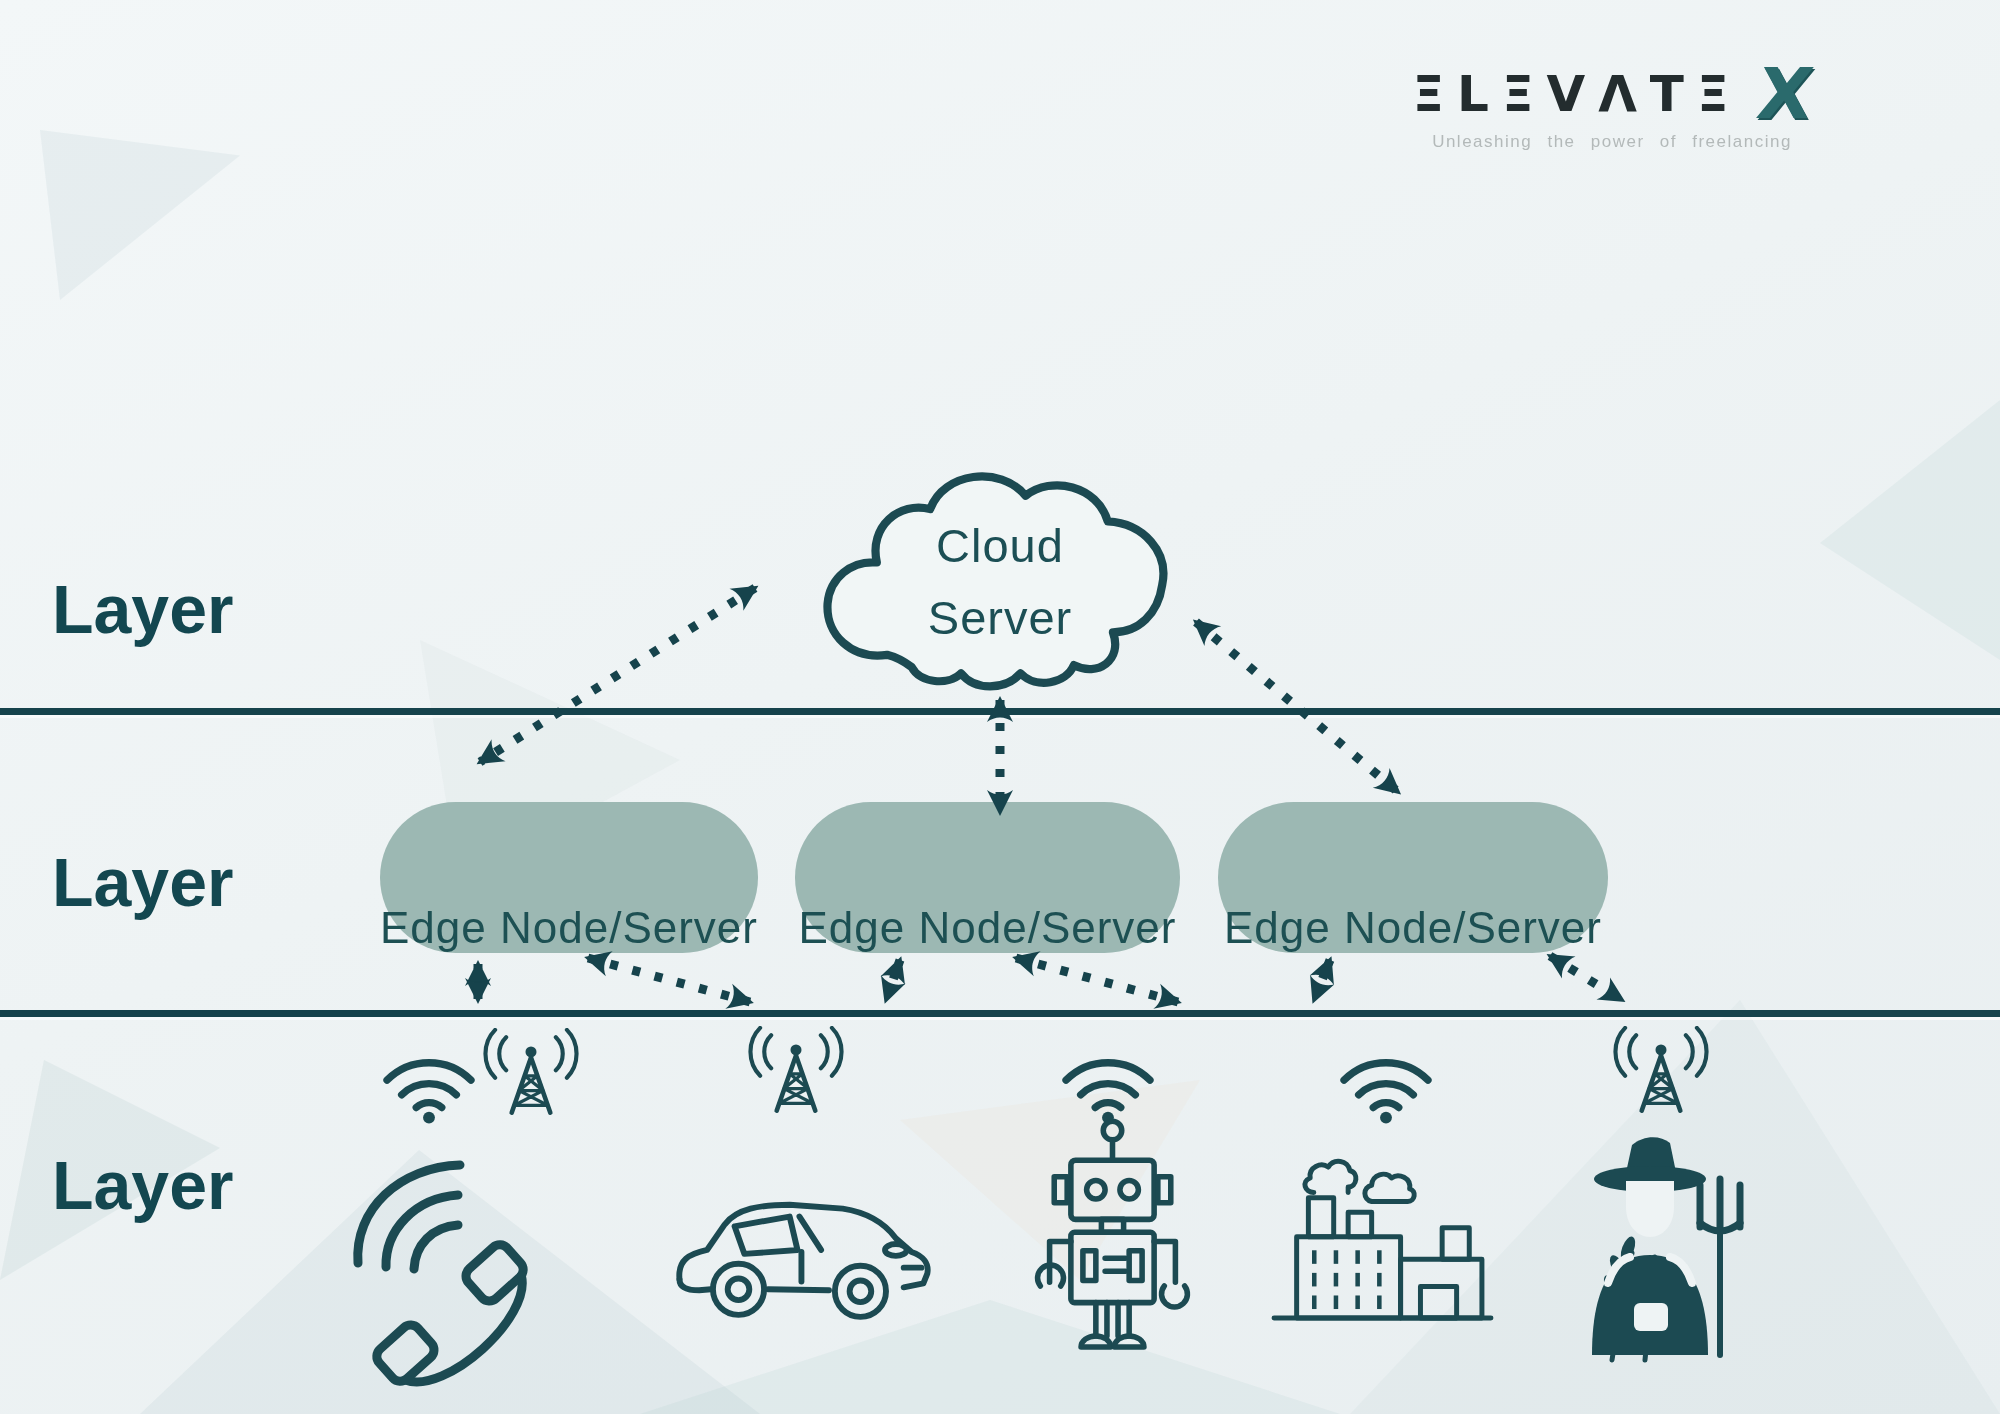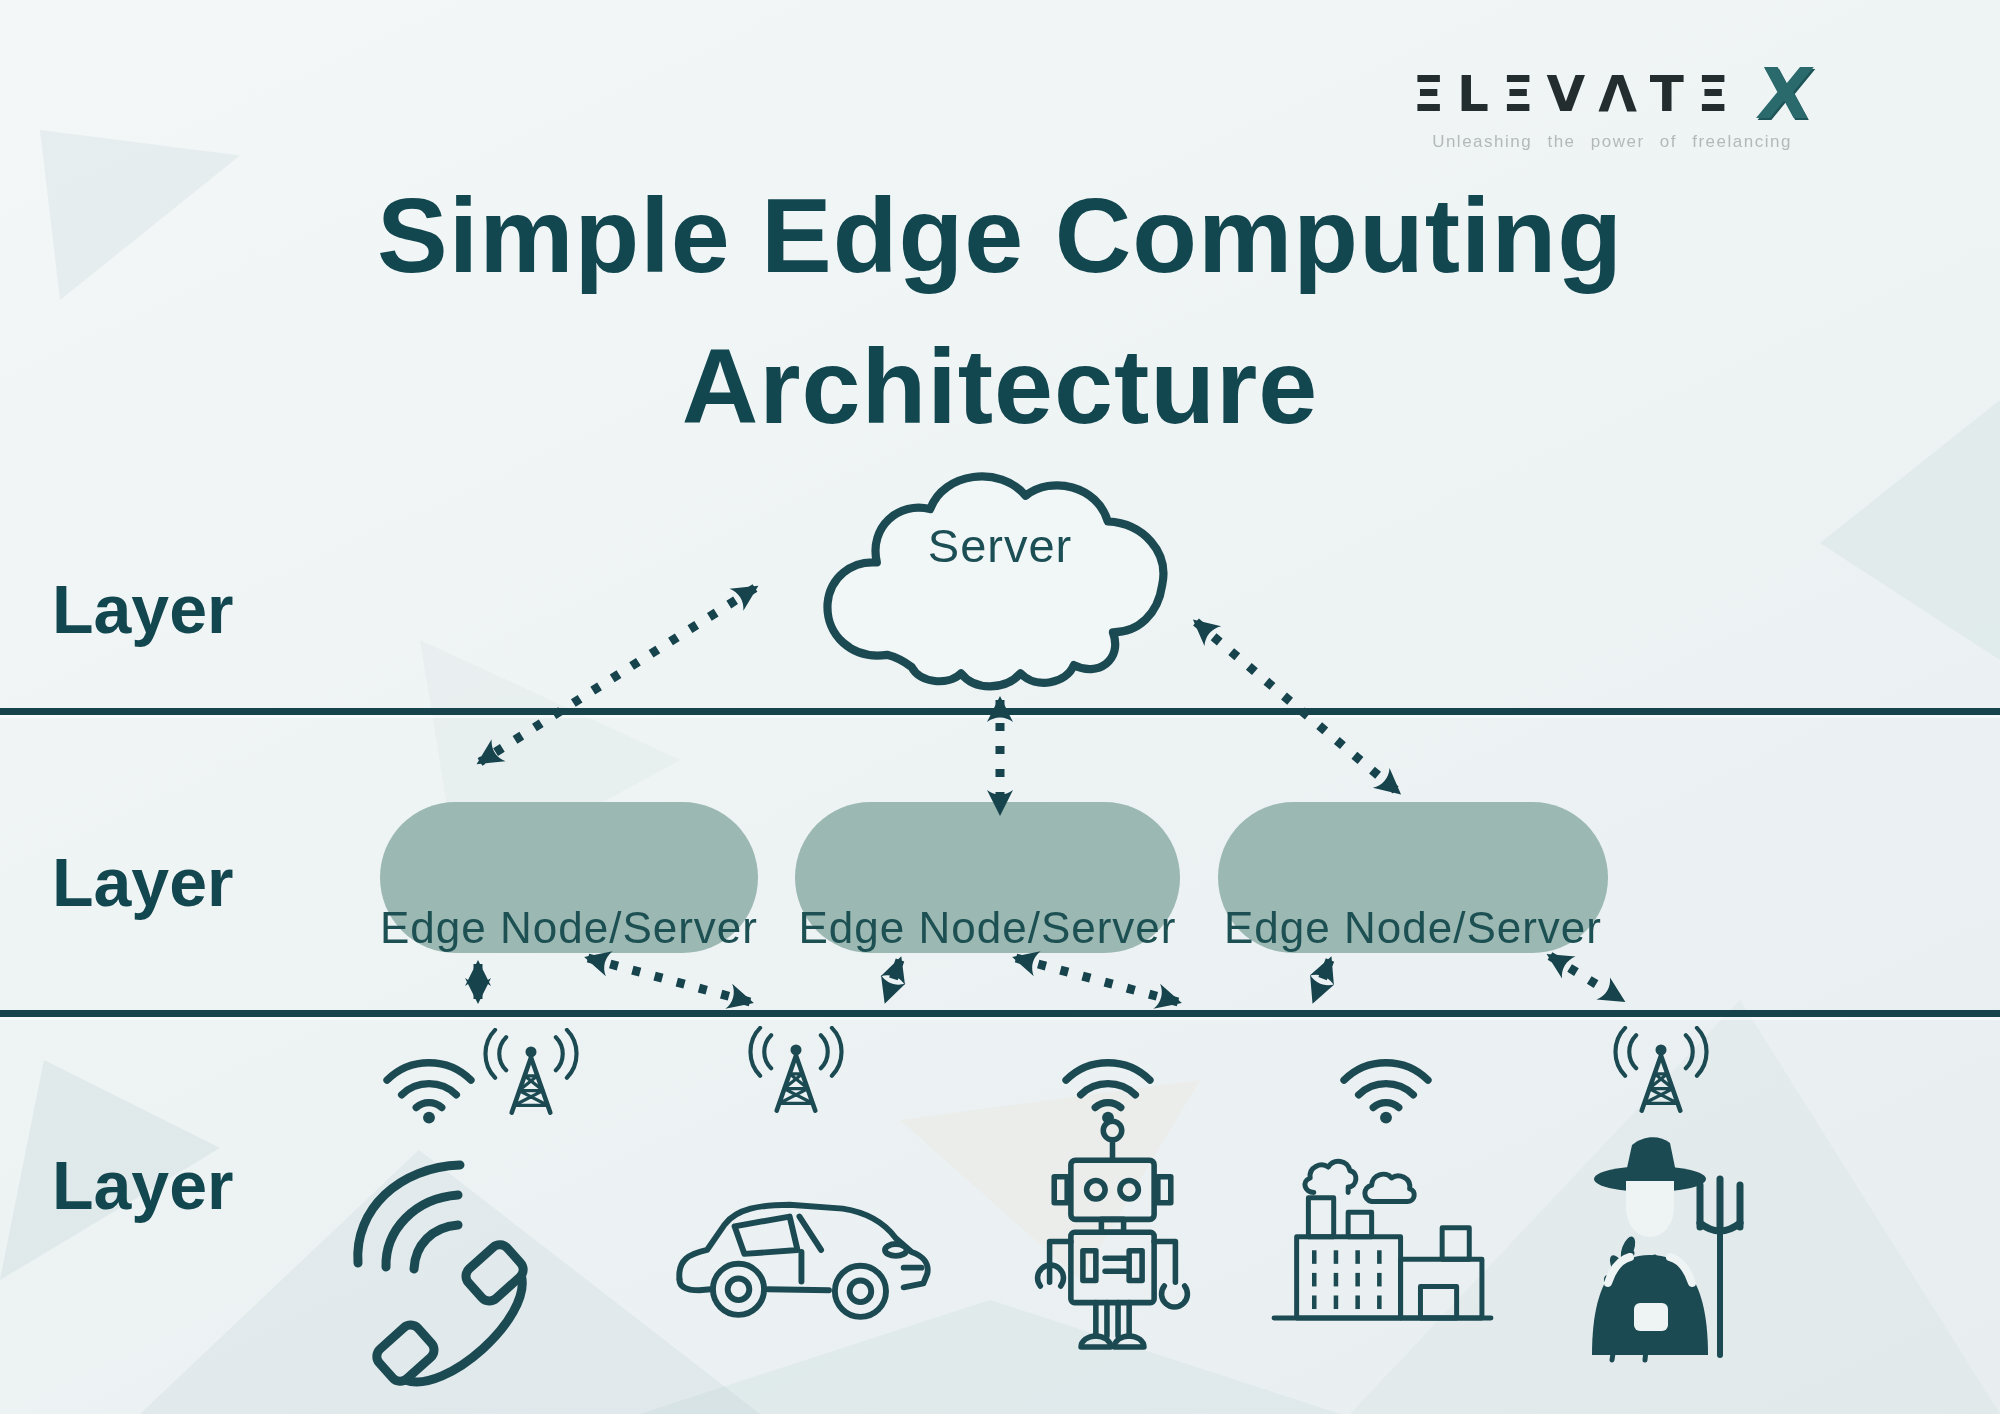--- a/index.html
+++ b/index.html
@@ -80,42 +80,39 @@
   <div class="tri" style="left:900px;top:1080px;width:300px;height:200px;background:rgba(235,215,195,.15);clip-path:polygon(0 20%,100% 0,60% 100%);"></div>
 
   <div class="logo-wrap">
     <div class="brand-line">
       <span class="brand-word">ΞLΞVΛTΞ</span>
       <span class="brand-x">X</span>
     </div>
     <div class="tagline">Unleashing the power of freelancing</div>
   </div>
 
-  <div class="title">
-    <div>Simple Edge Computing</div>
-    <div>Architecture</div>
-  </div>
 
   <div class="layer-label layer-1">Layer</div>
   <div class="layer-label layer-2">Layer</div>
   <div class="layer-label layer-3">Layer</div>
 
   <div class="divider d1"></div>
   <div class="divider d2"></div>
 
   <div class="cloud-wrap">
     <svg width="390" height="250" viewBox="0 0 380 240">
       <path d="M80,190 C45,195 20,170 22,140 C24,115 45,98 70,100
                C62,65 92,40 122,48 C135,12 190,5 215,35 C240,15 285,25 295,60
                C330,62 355,90 348,122 C344,150 325,168 300,168
                C310,195 285,212 262,200 C255,218 225,224 210,208
                C195,225 165,225 152,208 C140,220 112,218 104,202
                C96,196 88,192 80,190 Z" fill="#f1f6f6" stroke="#1c4a52" stroke-width="8" stroke-linejoin="round"></path>
     </svg>
     <div class="cloud-text">
+      <div>Cloud</div>
       <div>Server</div>
     </div>
   </div>
 
   <div class="edge-node node-1">
     <span>Edge Node/Server</span>
   </div>
   <div class="edge-node node-2">
     <span>Edge Node/Server</span>
   </div>

